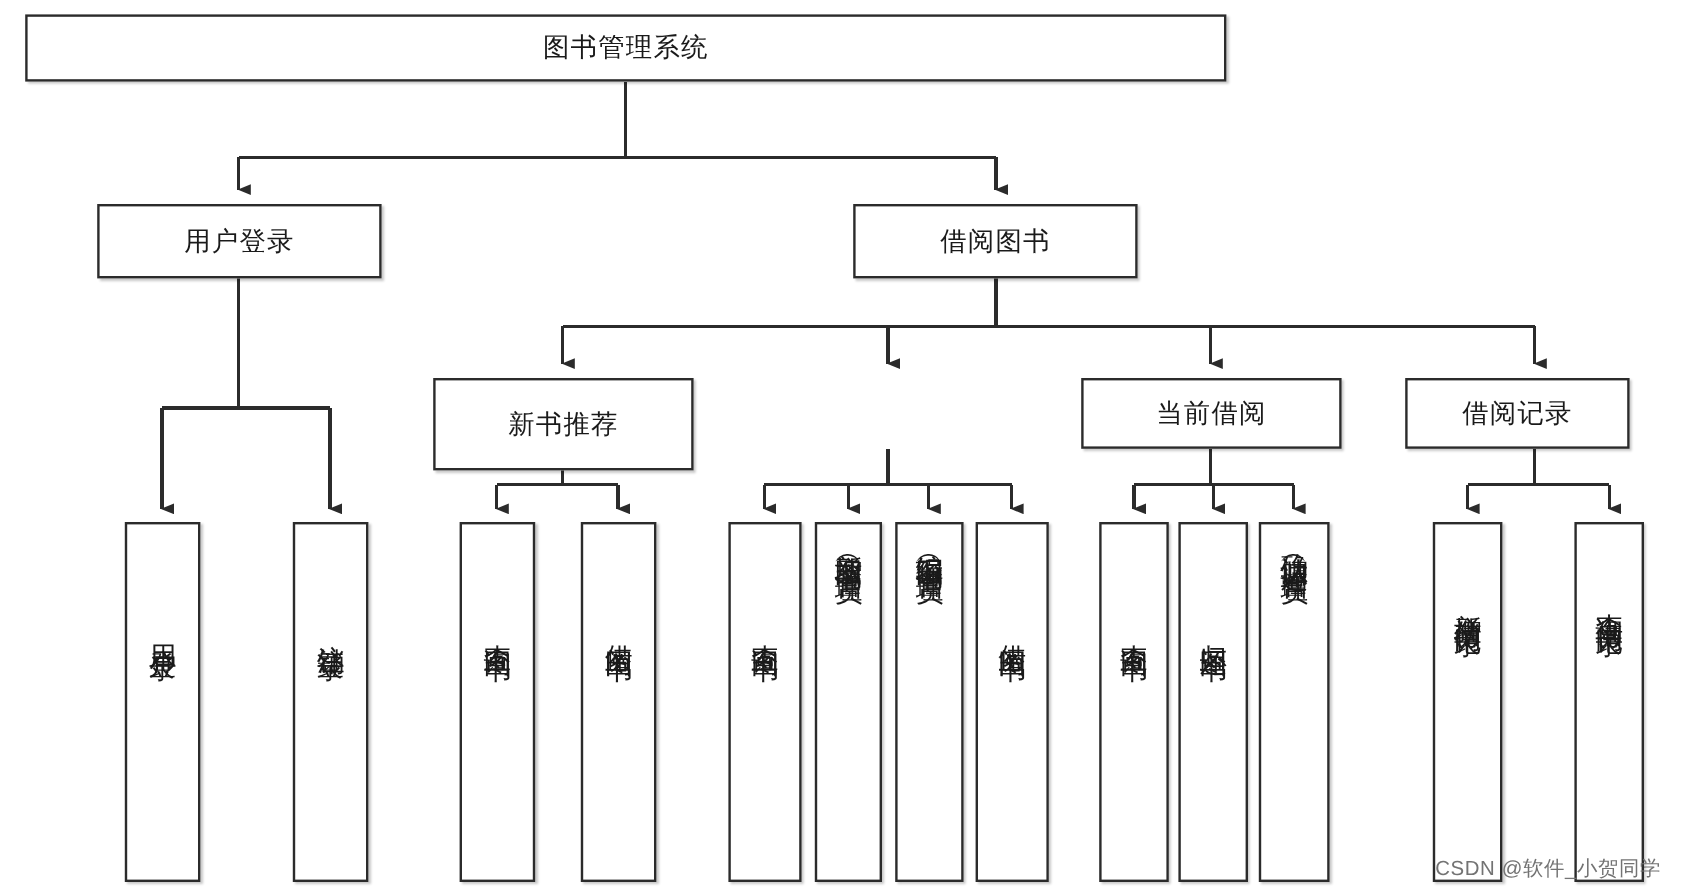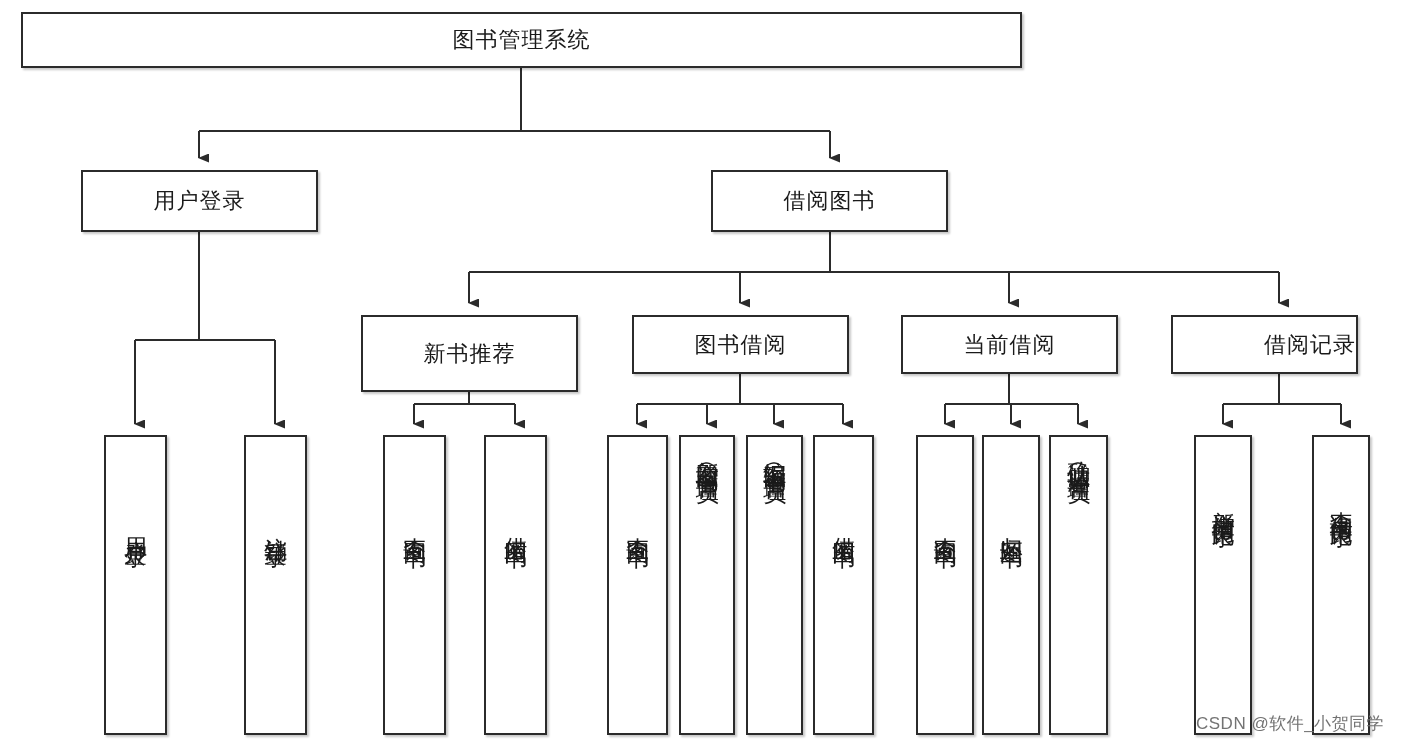--- a/index.html
+++ b/index.html
@@ -136,27 +136,24 @@
   <div class="node horizontal" style="left:81px; top:170px; width:237px; height:62px;">
     <span class="label">用户登录</span>
   </div>
   <div class="node horizontal" style="left:711px; top:170px; width:237px; height:62px;">
     <span class="label">借阅图书</span>
   </div>
 
   <div class="node horizontal" style="left:361px; top:315px; width:217px; height:77px;">
     <span class="label">新书推荐</span>
   </div>
-  <div class="node horizontal" style="left:632px; top:315px; width:217px; height:59px;">
-    <span class="label">图书借阅</span>
-  </div>
   <div class="node horizontal" style="left:901px; top:315px; width:217px; height:59px;">
     <span class="label">当前借阅</span>
   </div>
-  <div class="node horizontal" style="left:1171px; top:315px; width:187px; height:59px;justify-content:flex-end;">
+  <div class="node horizontal" style="left:1171px; top:315px; width:187px; height:59px;">
     <span class="label">借阅记录</span>
   </div>
 
   <div class="node vertical mid" style="left:104px; top:435px; width:63px; height:300px;">
     <span class="label">用户登录</span>
   </div>
   <div class="node vertical mid" style="left:244px; top:435px; width:63px; height:300px;">
     <span class="label">注销登录</span>
   </div>
 

